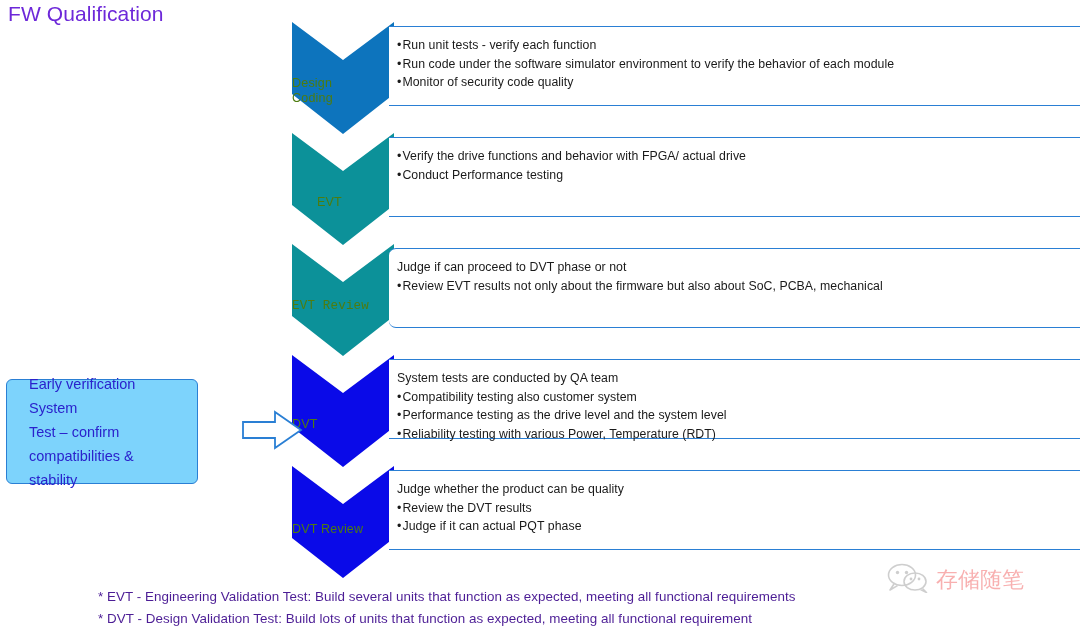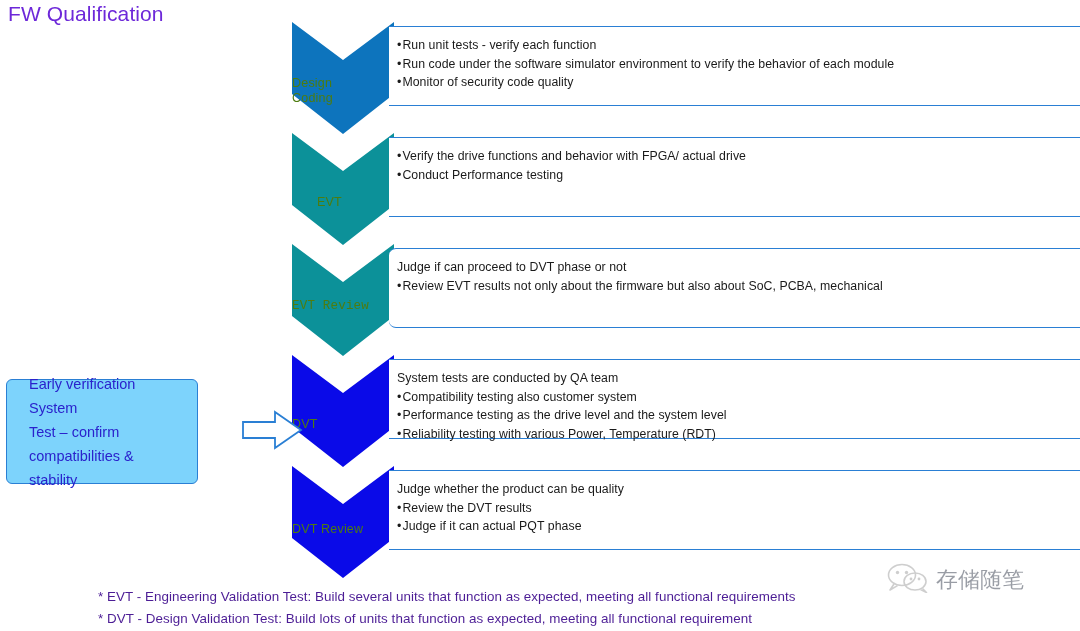--- a/index.html
+++ b/index.html
@@ -137,21 +137,21 @@
     top: 563px;
     display: flex;
     align-items: center;
     gap: 4px;
     opacity: 0.42;
     pointer-events: none;
   }
   #watermark-text {
     font-size: 22px;
     line-height: 24px;
-    color: #0f172a;
+    color: #ef4444;
     font-family: "DejaVu Sans", sans-serif;
     white-space: nowrap;
   }
 </style>
 </head>
 <body>
 
 <div id="page-title">FW Qualification</div>
 
 <div id="flow">

